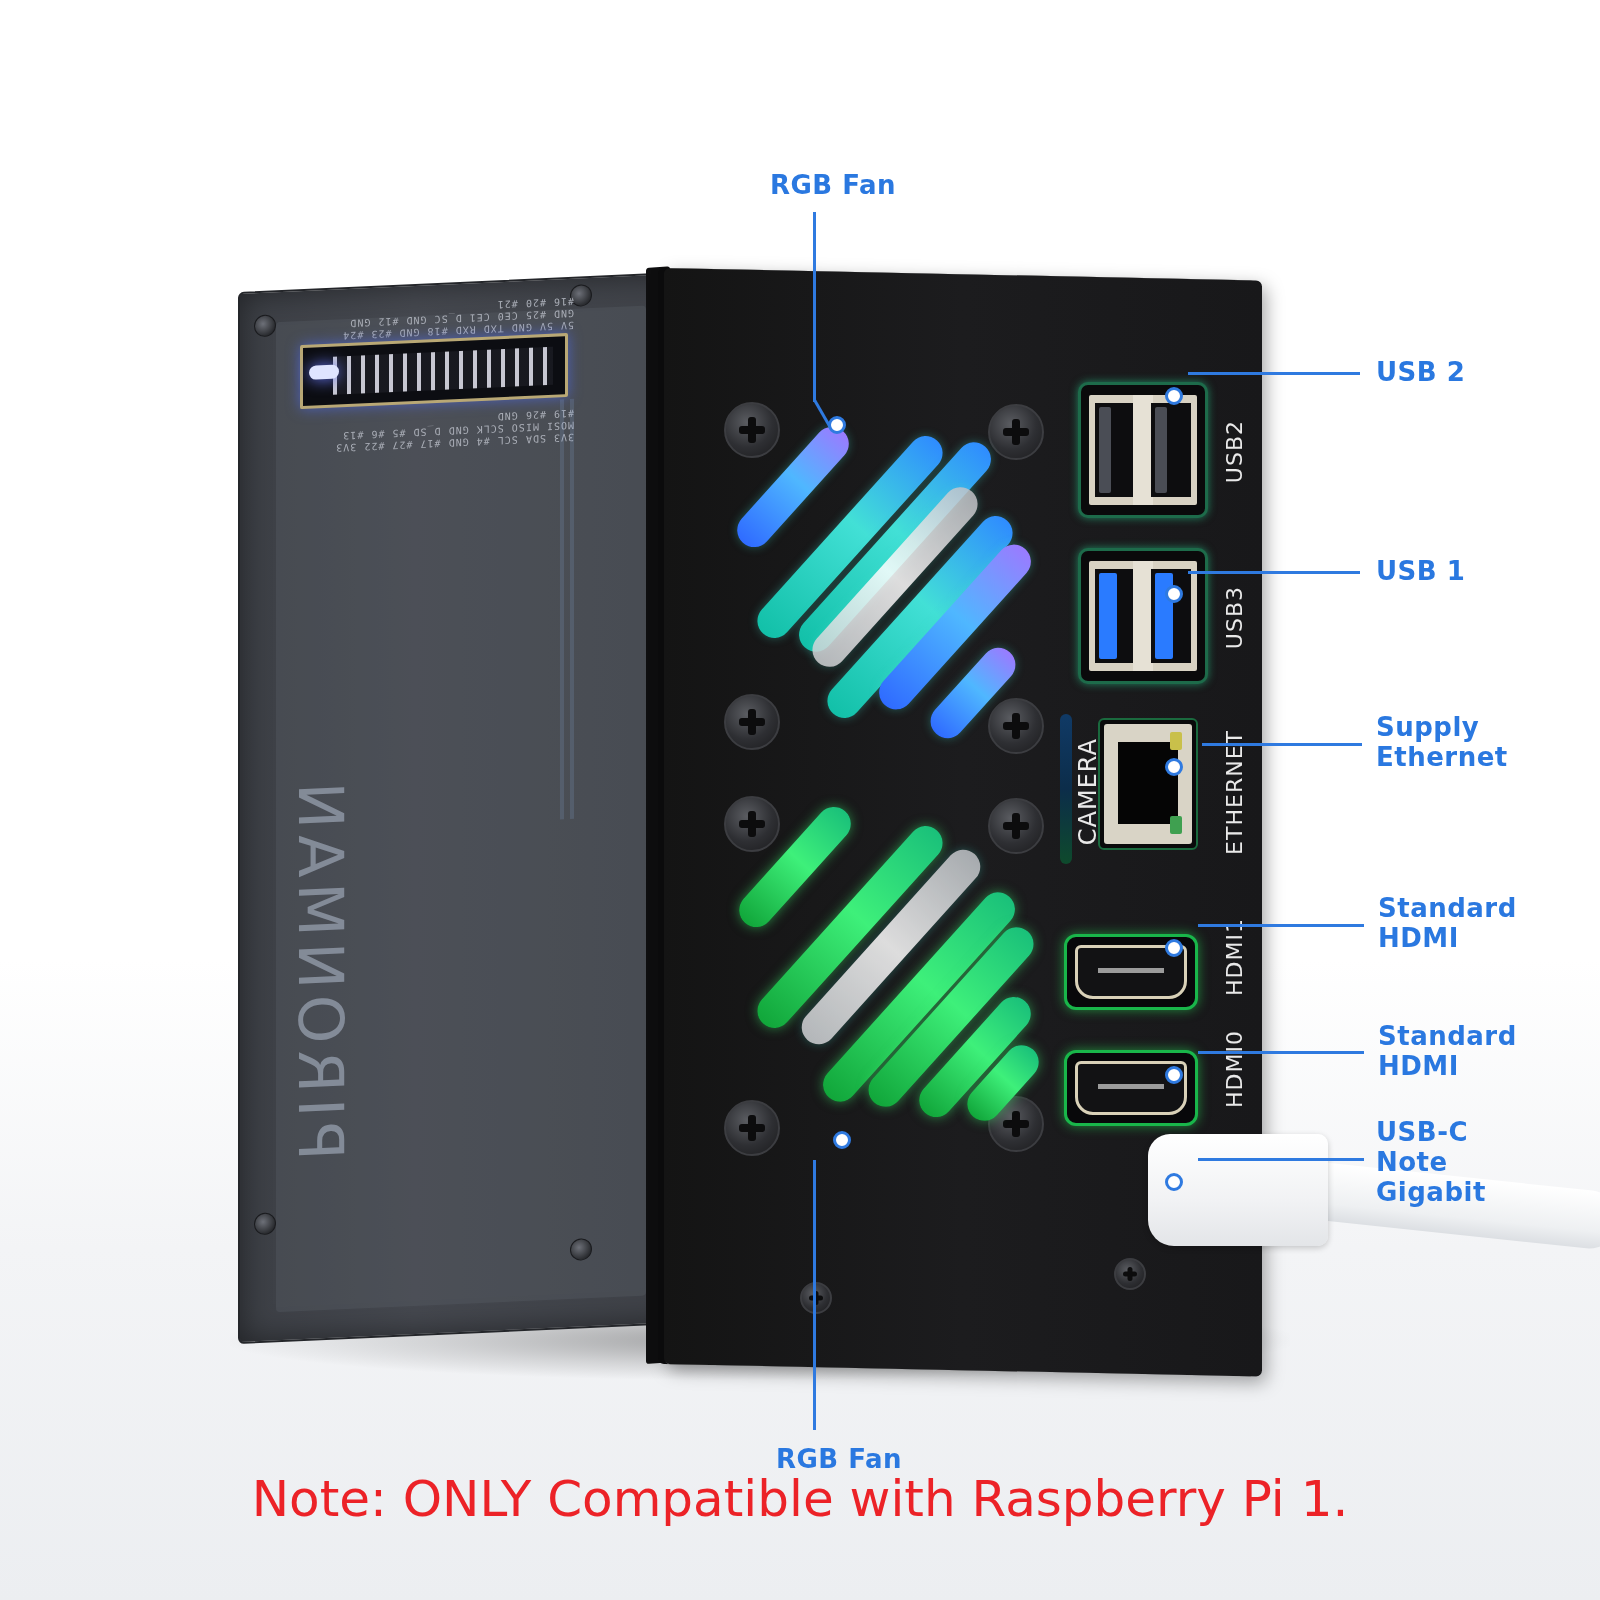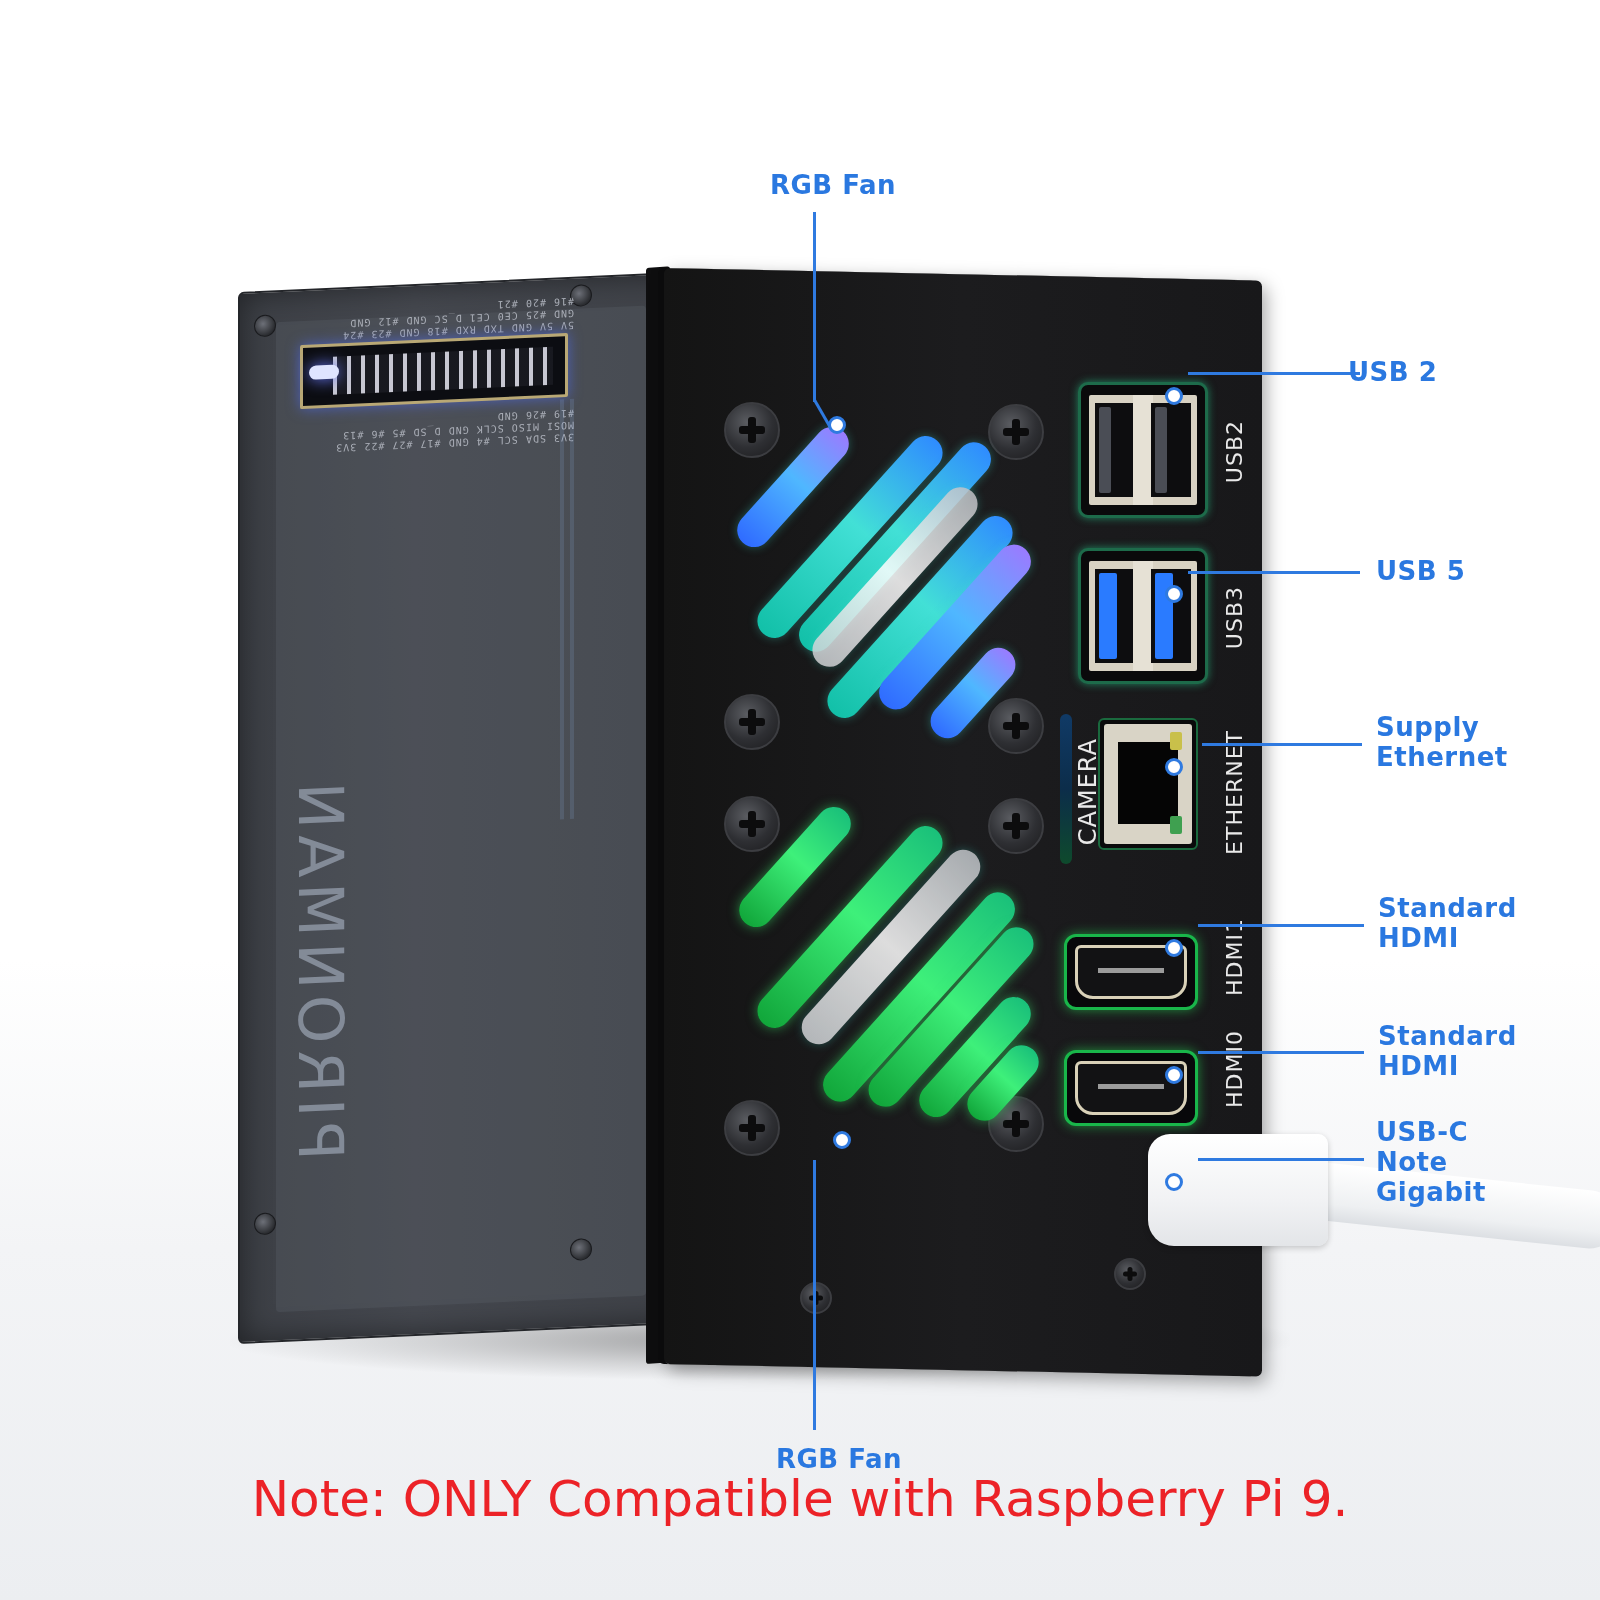--- a/index.html
+++ b/index.html
@@ -270,25 +270,25 @@
   <div class="usbc-cable"></div>
   <div class="usbc-plug"></div>
 
   <div class="callout-label" style="left:770px;top:170px">RGB Fan</div>
   <div class="callout-line" style="left:813px;top:212px;width:3px;height:190px"></div>
   <div class="callout-line" style="left:813px;top:400px;width:3px;height:34px;transform:rotate(-30deg);transform-origin:top"></div>
   <div class="callout-dot" style="left:837px;top:425px"></div>
 
   <div class="callout-line" style="left:1188px;top:372px;width:172px;height:3px"></div>
   <div class="callout-dot" style="left:1174px;top:396px"></div>
-  <div class="callout-label" style="left:1348px;top:357px">USB 2</div>
+  <div class="callout-label" style="left:1376px;top:357px">USB 2</div>
 
   <div class="callout-line" style="left:1188px;top:571px;width:172px;height:3px"></div>
   <div class="callout-dot" style="left:1174px;top:594px"></div>
-  <div class="callout-label" style="left:1376px;top:556px">USB 5</div>
+  <div class="callout-label" style="left:1376px;top:556px">USB 1</div>
 
   <div class="callout-line" style="left:1202px;top:743px;width:160px;height:3px"></div>
   <div class="callout-dot" style="left:1174px;top:767px"></div>
   <div class="callout-label" style="left:1376px;top:712px">
     <div>Supply</div>
     <div>Ethernet</div>
   </div>
 
   <div class="callout-line" style="left:1198px;top:924px;width:166px;height:3px"></div>
   <div class="callout-dot" style="left:1174px;top:948px"></div>
@@ -309,14 +309,14 @@
   <div class="callout-label" style="left:1376px;top:1117px">
     <div>USB-C</div>
     <div>Note</div>
     <div>Gigabit</div>
   </div>
 
   <div class="callout-dot" style="left:842px;top:1140px"></div>
   <div class="callout-line" style="left:813px;top:1160px;width:3px;height:270px"></div>
   <div class="callout-label" style="left:776px;top:1444px">RGB Fan</div>
 
-  <div class="note">Note: ONLY Compatible with Raspberry Pi 9.</div>
+  <div class="note">Note: ONLY Compatible with Raspberry Pi 1.</div>
 </div>
 
 </body></html>

